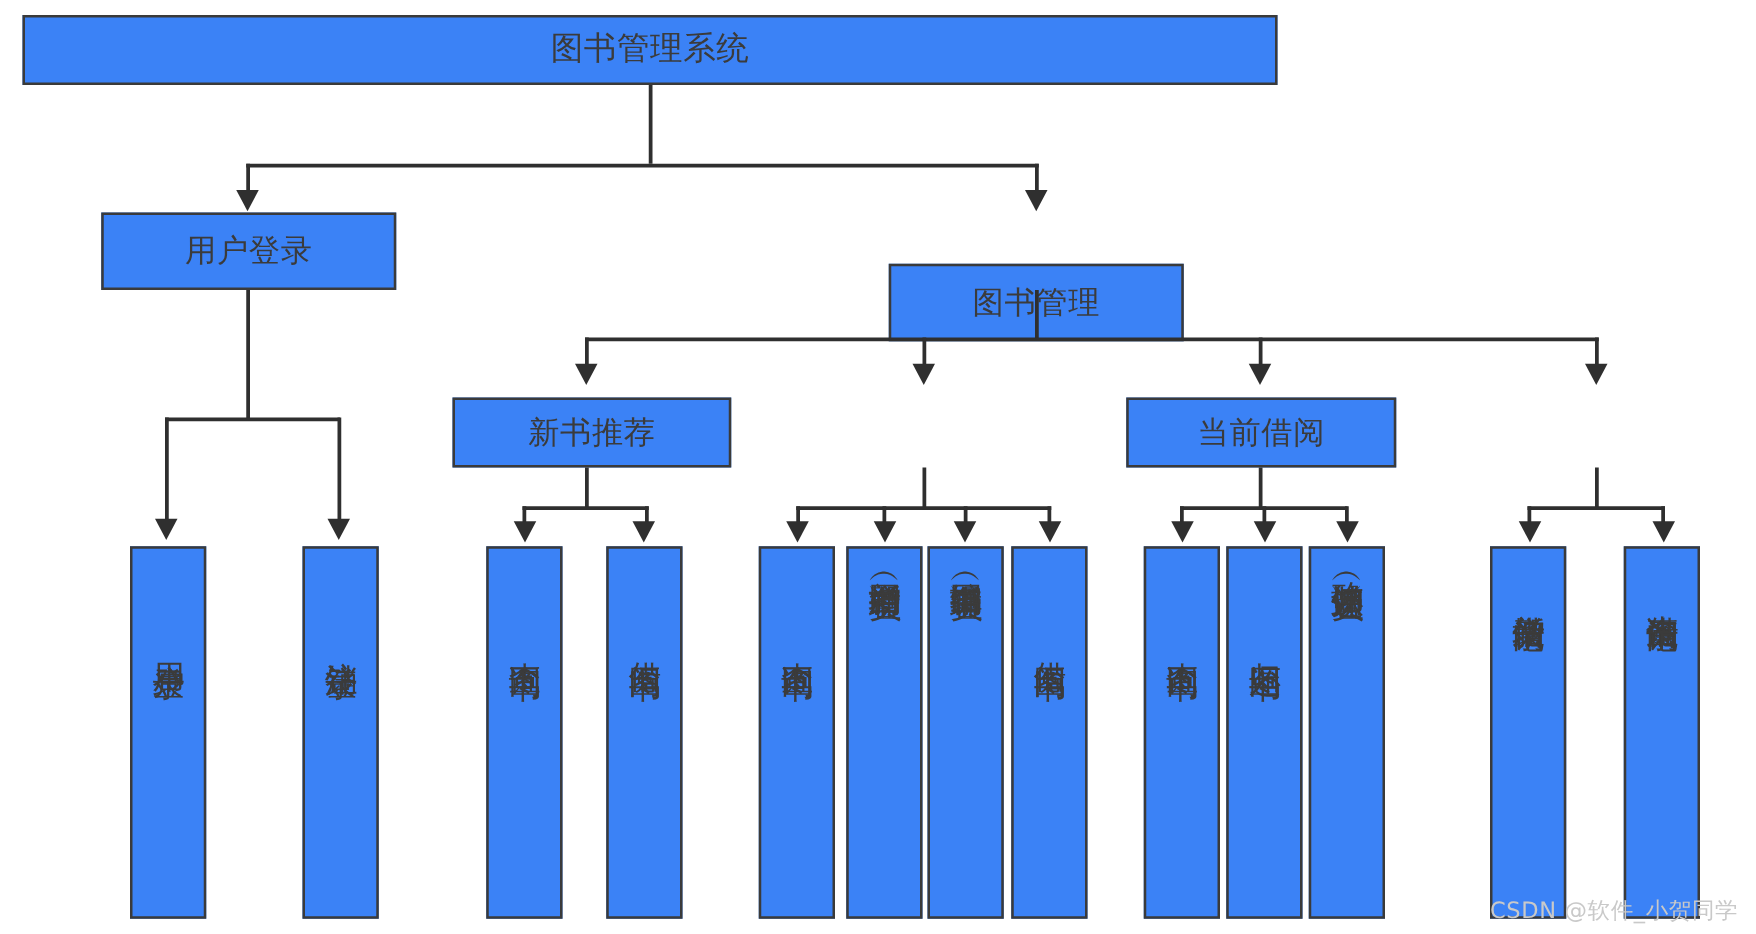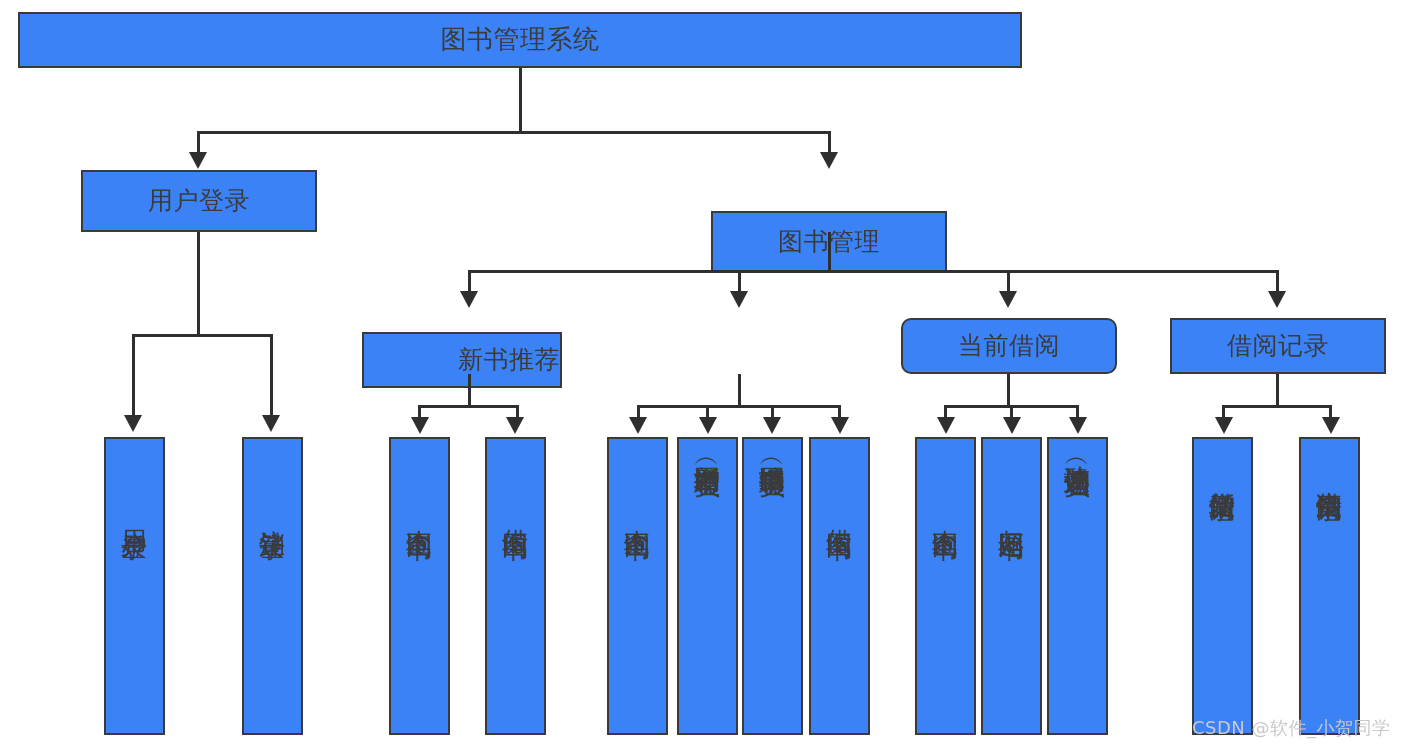--- a/index.html
+++ b/index.html
@@ -116,28 +116,25 @@
   <div class="conn hline" style="left:468px; top:270px; width:811px; height:3px;"></div>
   <div class="conn vline" style="left:468px; top:270px; width:3px; height:24px;"></div>
   <div class="arrow" style="left:460px; top:291px;"></div>
   <div class="conn vline" style="left:738px; top:270px; width:3px; height:24px;"></div>
   <div class="arrow" style="left:730px; top:291px;"></div>
   <div class="conn vline" style="left:1007px; top:270px; width:3px; height:24px;"></div>
   <div class="arrow" style="left:999px; top:291px;"></div>
   <div class="conn vline" style="left:1276px; top:270px; width:3px; height:24px;"></div>
   <div class="arrow" style="left:1268px; top:291px;"></div>
 
-  <div class="node horiz" style="left:362px; top:332px; width:200px; height:56px;justify-content:flex-end;">
+  <div class="node horiz" style="left:362px; top:318px; width:223px; height:56px;">
     <span class="label">新书推荐</span>
   </div>
-  <div class="node horiz" style="left:901px; top:318px; width:216px; height:56px;border-radius:10px;">
+  <div class="node horiz" style="left:901px; top:318px; width:216px; height:56px;">
     <span class="label">当前借阅</span>
-  </div>
-  <div class="node horiz" style="left:1170px; top:318px; width:216px; height:56px;">
-    <span class="label">借阅记录</span>
   </div>
 
   <div class="conn vline" style="left:468px; top:374px; width:3px; height:33px;"></div>
   <div class="conn hline" style="left:418px; top:405px; width:101px; height:3px;"></div>
   <div class="conn vline" style="left:418px; top:405px; width:3px; height:14px;"></div>
   <div class="arrow" style="left:411px; top:417px;"></div>
   <div class="conn vline" style="left:516px; top:405px; width:3px; height:14px;"></div>
   <div class="arrow" style="left:506px; top:417px;"></div>
 
   <div class="conn vline" style="left:738px; top:374px; width:3px; height:33px;"></div>

